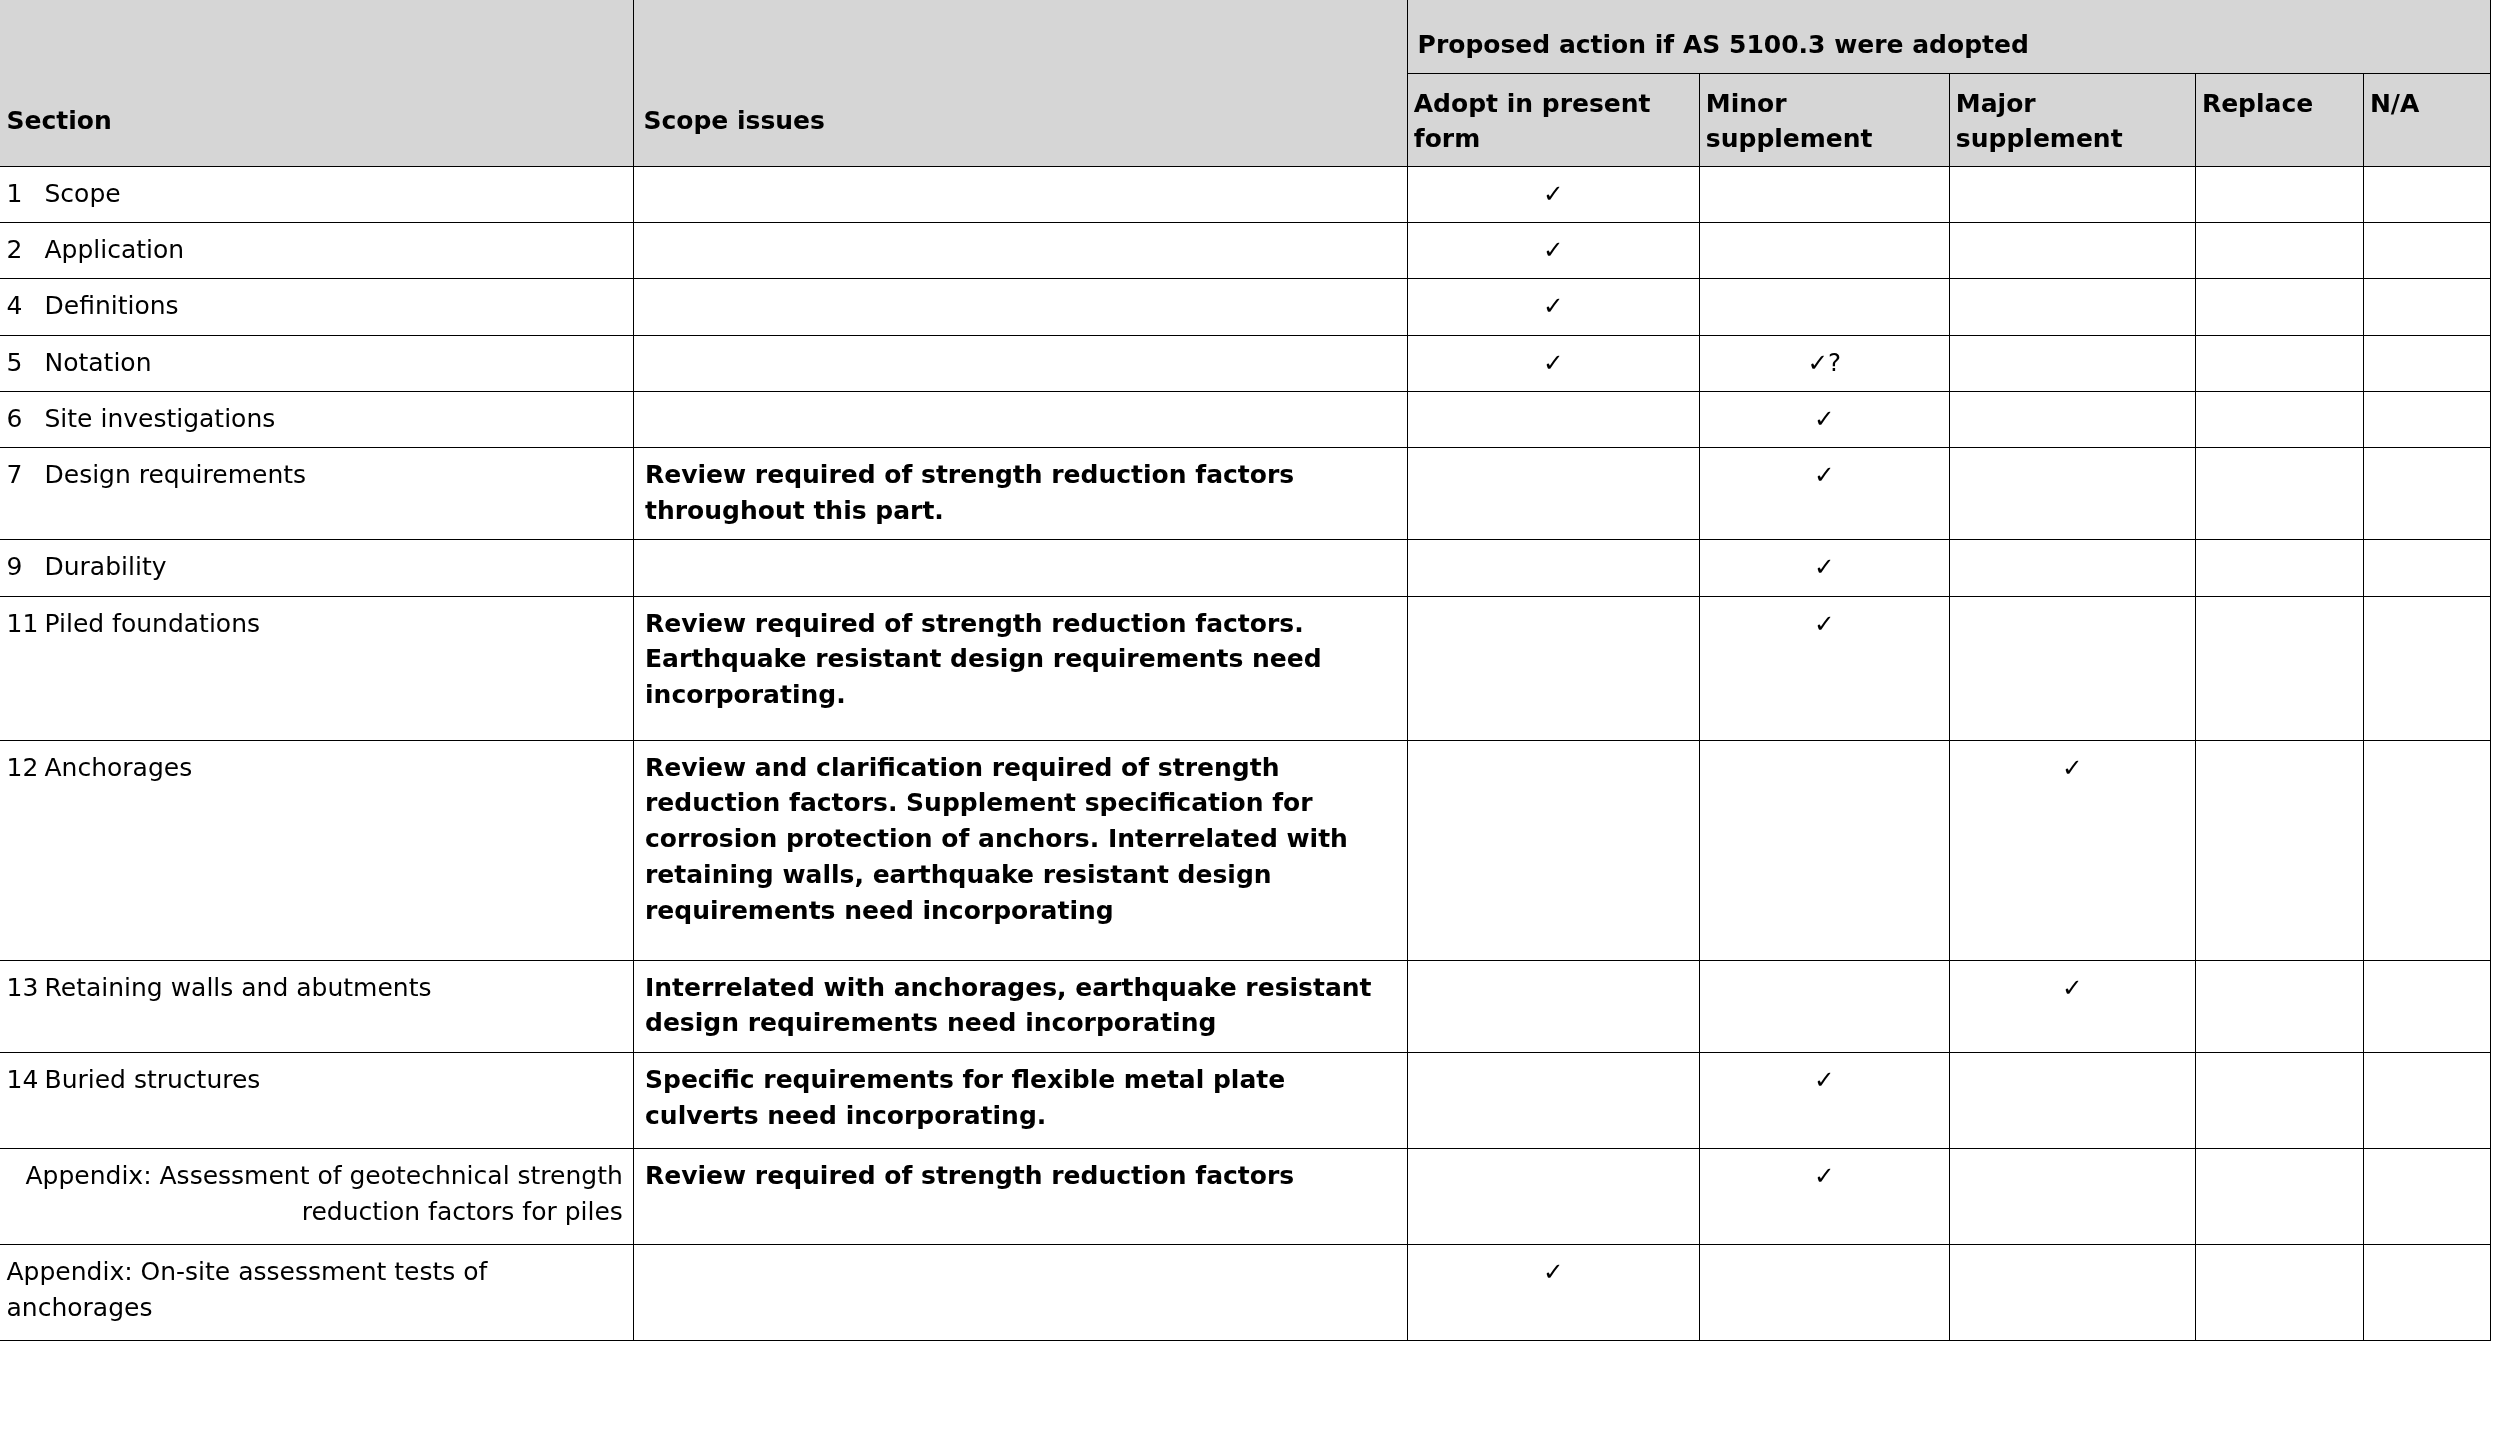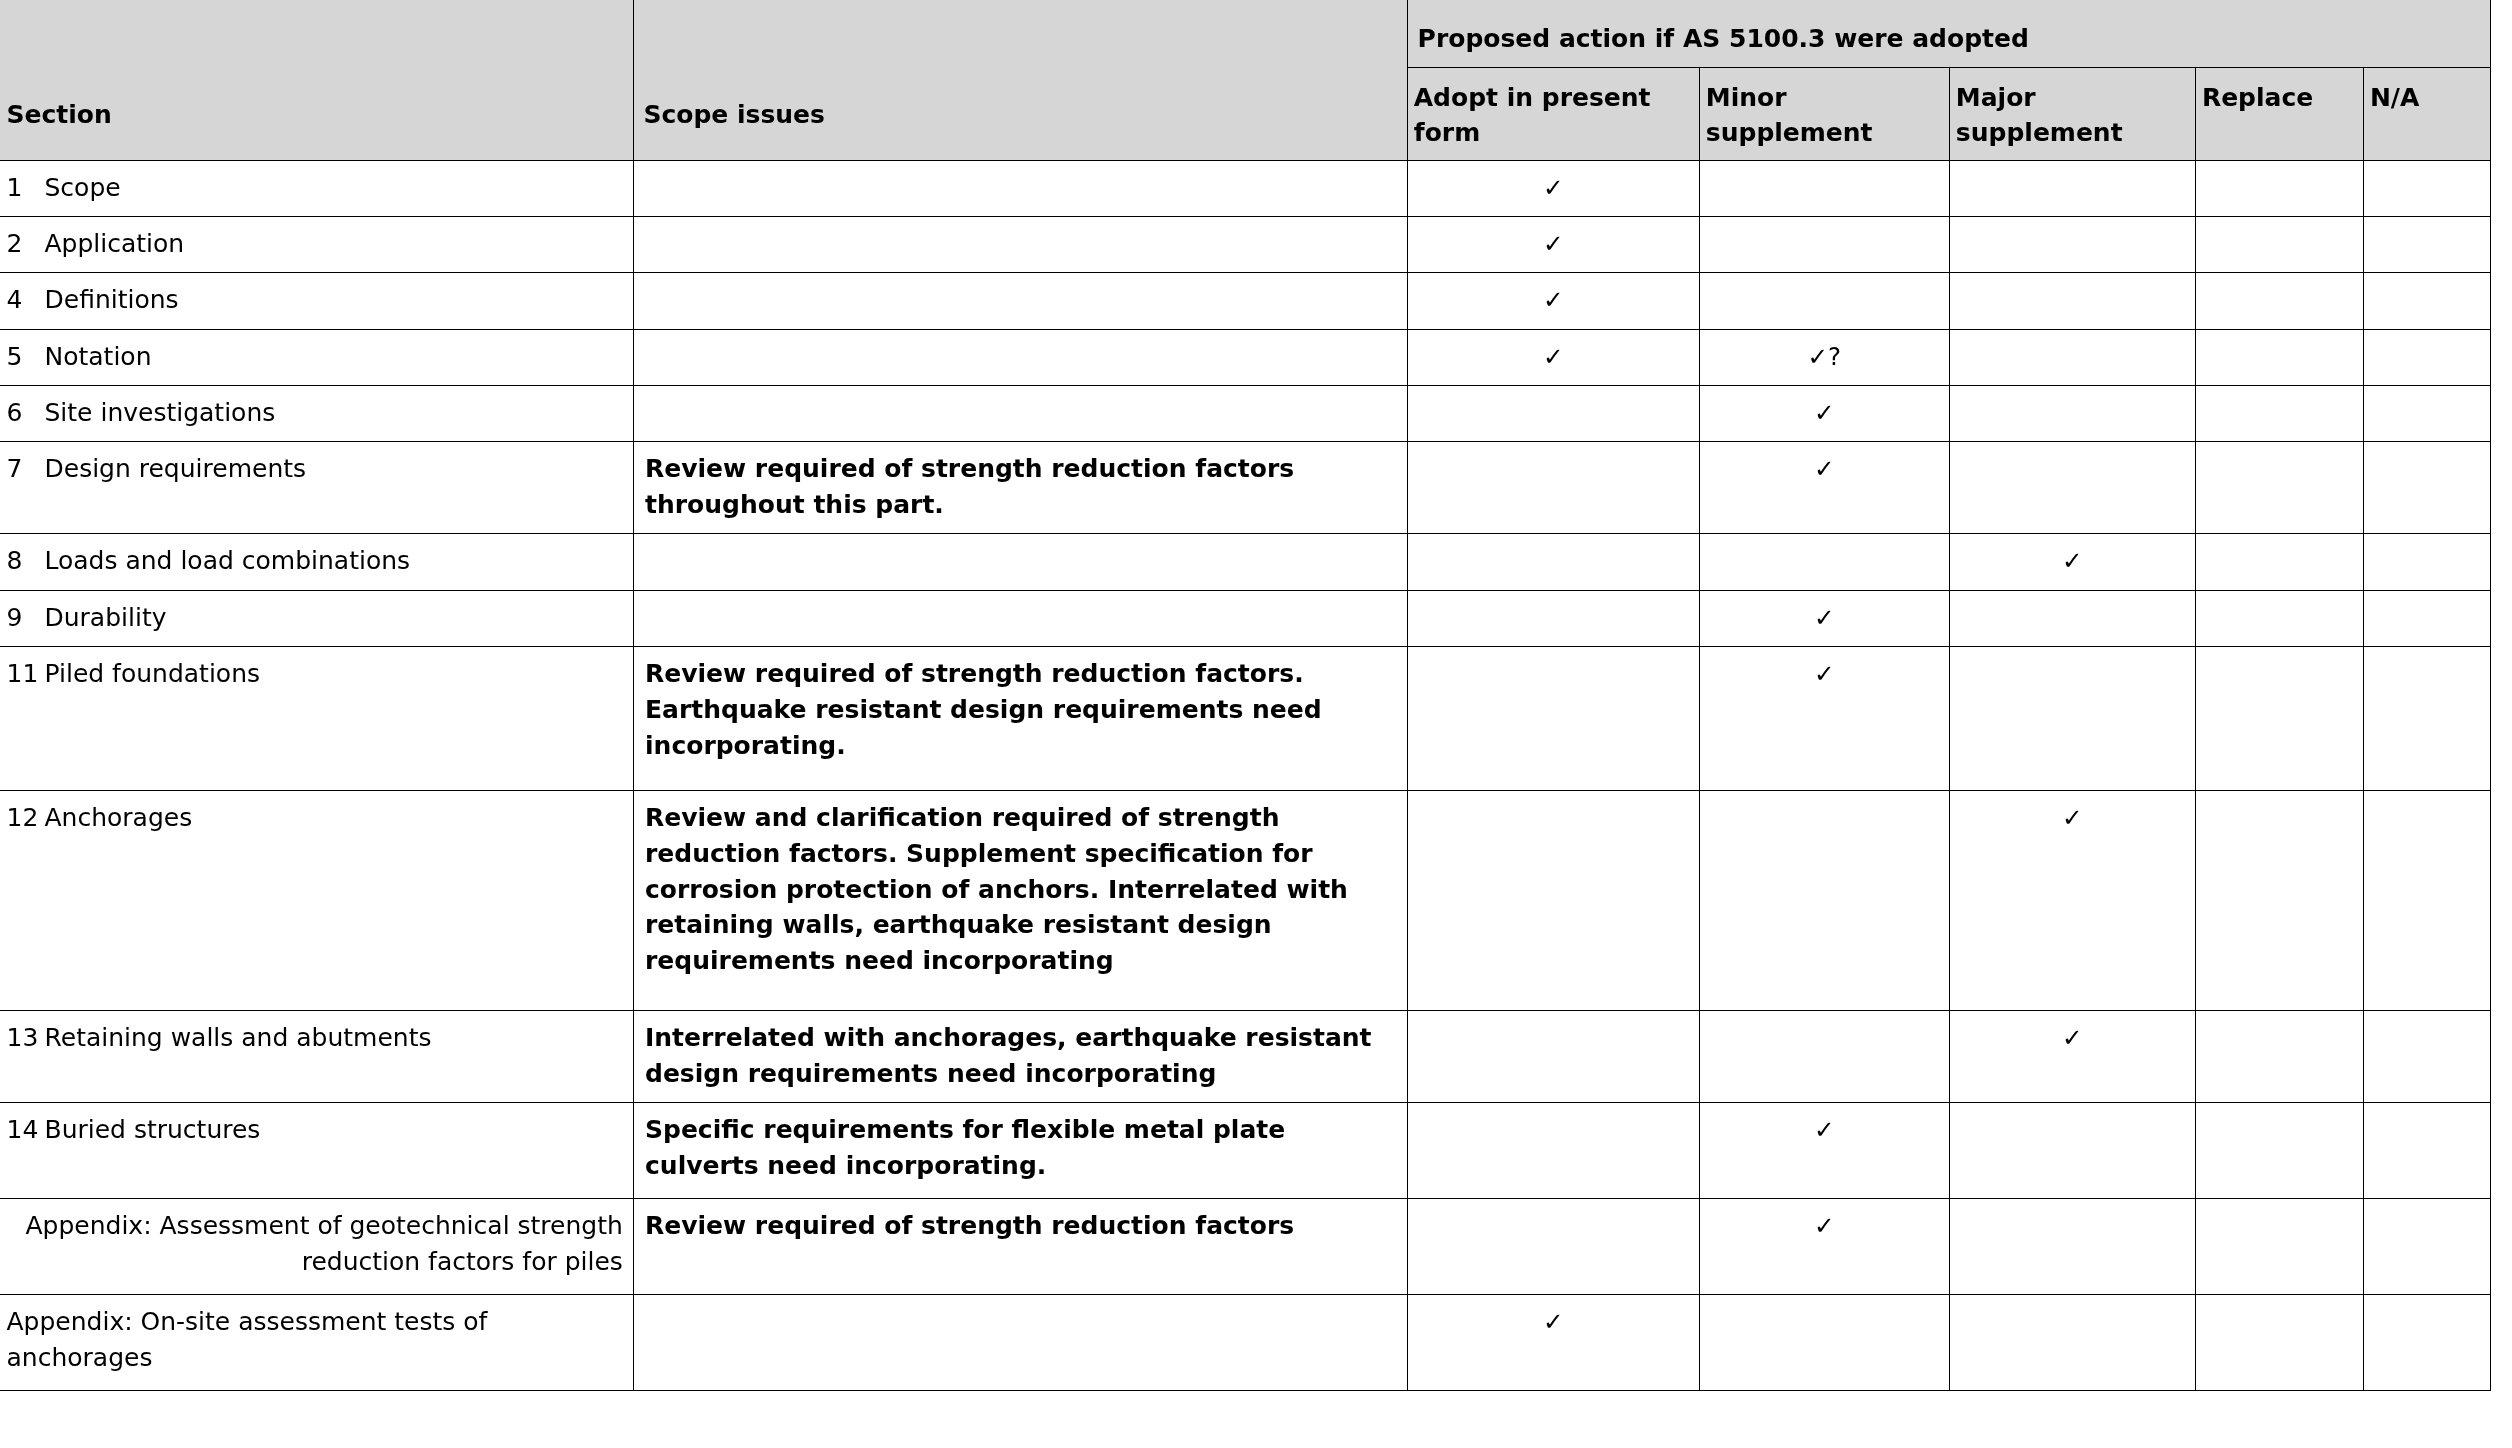--- a/index.html
+++ b/index.html
@@ -58,21 +58,21 @@
     border-left: none;
   }
   th.h-section, th.h-issues {
     vertical-align: bottom;
     padding-bottom: 28px;
     border-top: none;
   }
   th.h-section { border-left: none; padding-left: 6.5px; }
   th.h-group {
     border-bottom: 1.6px solid #000000;
-    padding-top: 21px;
+    padding-top: 27px;
     padding-bottom: 11.4px;
     border-top: none;
     margin-left: 14px;
   }
   th.h-sub {
     height: 85px;
     border-top: 1.6px solid #000000;
     border-bottom: 1.6px solid #000000;
     padding-top: 11.4px;
     padding-left: 6px;
@@ -200,29 +200,20 @@
         </tr>
         <tr class="r-h2 thick-top">
           <td class="sec"><span class="sec-num">7</span><span class="sec-label">Design requirements</span></td>
           <td class="issues">Review required of strength reduction factors throughout this part.</td>
           <td class="mark"></td>
           <td class="mark"><span class="check">✓</span></td>
           <td class="mark"></td>
           <td class="mark"></td>
           <td class="mark na-col"></td>
         </tr>
-        <tr class="r-h1">
-          <td class="sec"><span class="sec-num">8</span><span class="sec-label">Loads and load combinations</span></td>
-          <td class="issues"></td>
-          <td class="mark"></td>
-          <td class="mark"></td>
-          <td class="mark"><span class="check">✓</span></td>
-          <td class="mark"></td>
-          <td class="mark na-col"></td>
-        </tr>
         <tr class="r-h1 thick-top">
           <td class="sec"><span class="sec-num">9</span><span class="sec-label">Durability</span></td>
           <td class="issues"></td>
           <td class="mark"></td>
           <td class="mark"><span class="check">✓</span></td>
           <td class="mark"></td>
           <td class="mark"></td>
           <td class="mark na-col"></td>
         </tr>
         <tr class="r-h3 thick-top">

